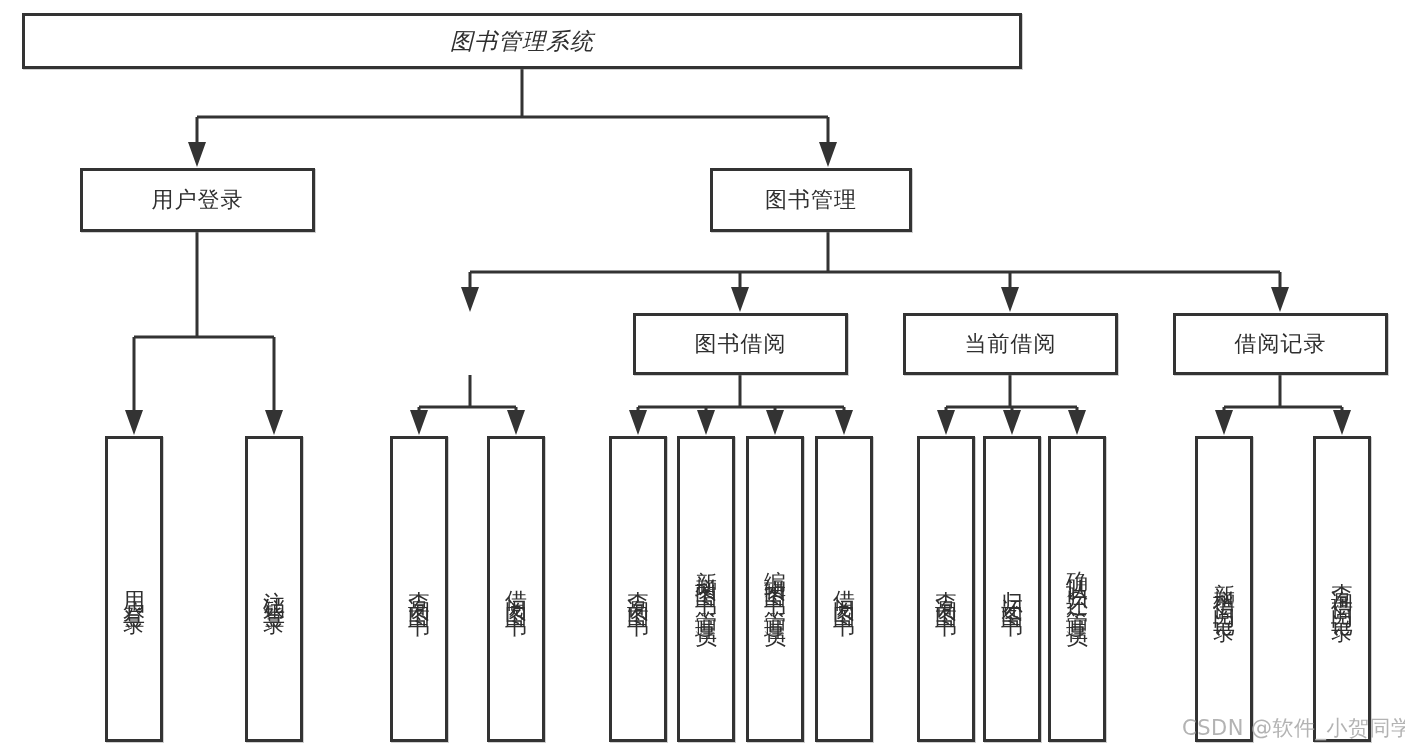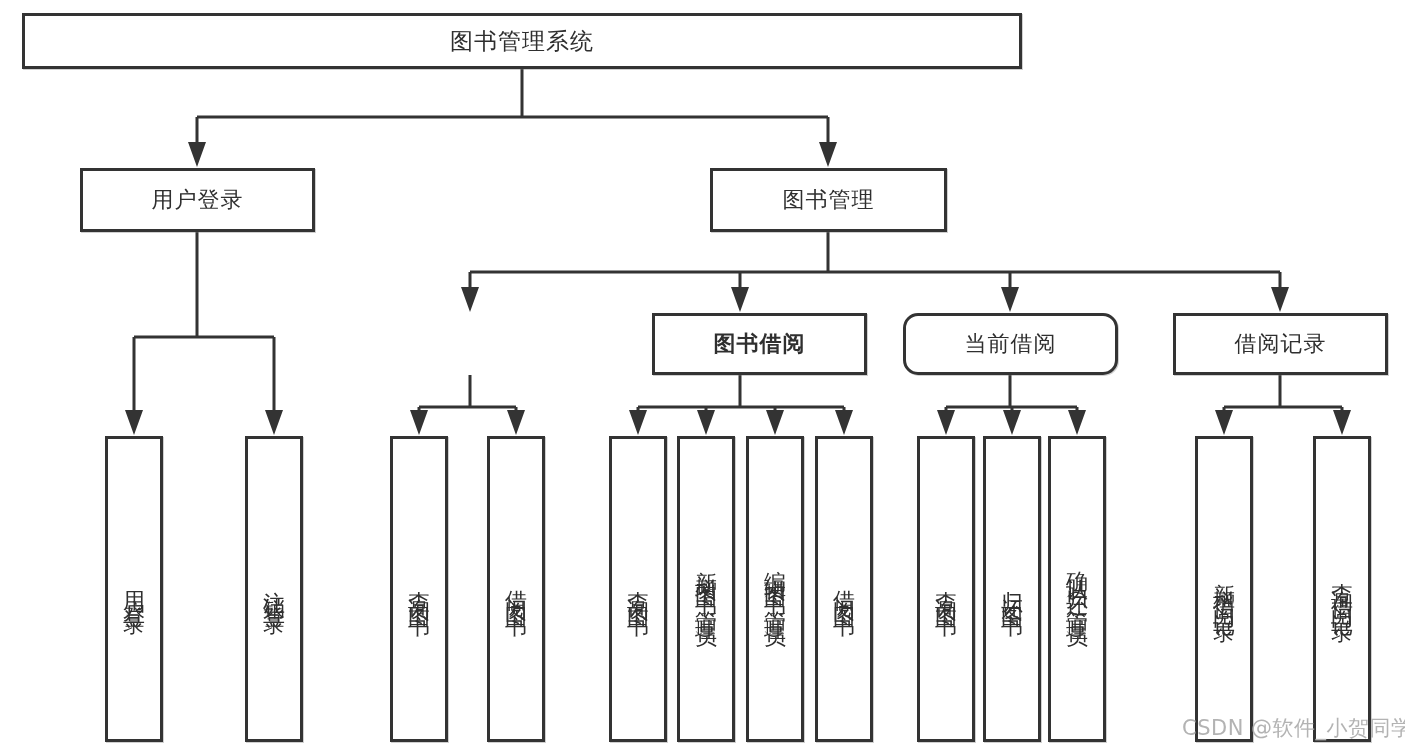--- a/index.html
+++ b/index.html
@@ -33,20 +33,21 @@
     font-size: 22px;
     z-index: 2;
     box-shadow: 1px 1px 0 rgba(120,120,120,0.35);
   }
   .hnode {
     letter-spacing: 1px;
     white-space: nowrap;
   }
   .root-node {
     font-size: 23px;
+    font-style: italic;
   }
   .vnode {
     writing-mode: vertical-rl;
     text-orientation: mixed;
     letter-spacing: 8px;
     font-size: 22px;
     line-height: 1;
   }
   .watermark {
     position: absolute;
@@ -77,24 +78,24 @@
              M461 287h18L470 312Z M731 287h18L740 312Z M1001 287h18L1010 312Z M1271 287h18L1280 312Z
              M410 410h18L419 435Z M507 410h18L516 435Z
              M629 410h18L638 435Z M697 410h18L706 435Z M766 410h18L775 435Z M835 410h18L844 435Z
              M937 410h18L946 435Z M1003 410h18L1012 435Z M1068 410h18L1077 435Z
              M1215 410h18L1224 435Z M1333 410h18L1342 435Z" fill="#333333" stroke="none"></path>
   </svg>
 
   <div class="node hnode root-node" style="left:22px;top:13px;width:1000px;height:56px;">图书管理系统</div>
 
   <div class="node hnode" style="left:80px;top:168px;width:235px;height:64px;">用户登录</div>
-  <div class="node hnode" style="left:710px;top:168px;width:237px;height:64px;">图书管理</div>
+  <div class="node hnode" style="left:710px;top:168px;width:202px;height:64px;">图书管理</div>
 
-  <div class="node hnode" style="left:652px;top:313px;width:215px;height:62px;font-weight:bold;">图书借阅</div>
-  <div class="node hnode" style="left:903px;top:313px;width:215px;height:62px;border-radius:15px;">当前借阅</div>
+  <div class="node hnode" style="left:633px;top:313px;width:215px;height:62px;">图书借阅</div>
+  <div class="node hnode" style="left:903px;top:313px;width:215px;height:62px;">当前借阅</div>
   <div class="node hnode" style="left:1173px;top:313px;width:215px;height:62px;">借阅记录</div>
 
   <div class="node vnode" style="left:105px;top:436px;width:58px;height:306px;">用户登录</div>
   <div class="node vnode" style="left:245px;top:436px;width:58px;height:306px;">注销登录</div>
 
   <div class="node vnode" style="left:390px;top:436px;width:58px;height:306px;">查询图书</div>
   <div class="node vnode" style="left:487px;top:436px;width:58px;height:306px;">借阅图书</div>
 
   <div class="node vnode" style="left:609px;top:436px;width:58px;height:306px;">查询图书</div>
   <div class="node vnode" style="left:677px;top:436px;width:58px;height:306px;">新增图书（管理员）</div>

